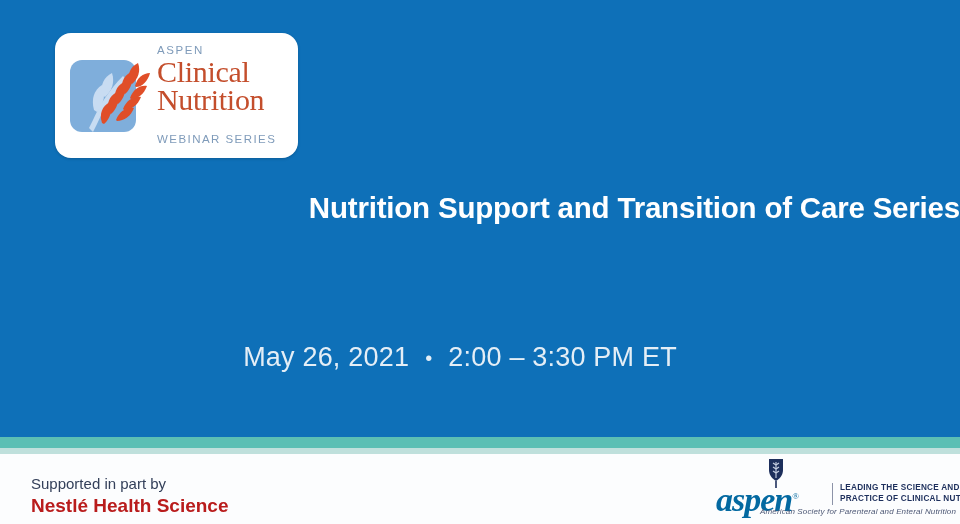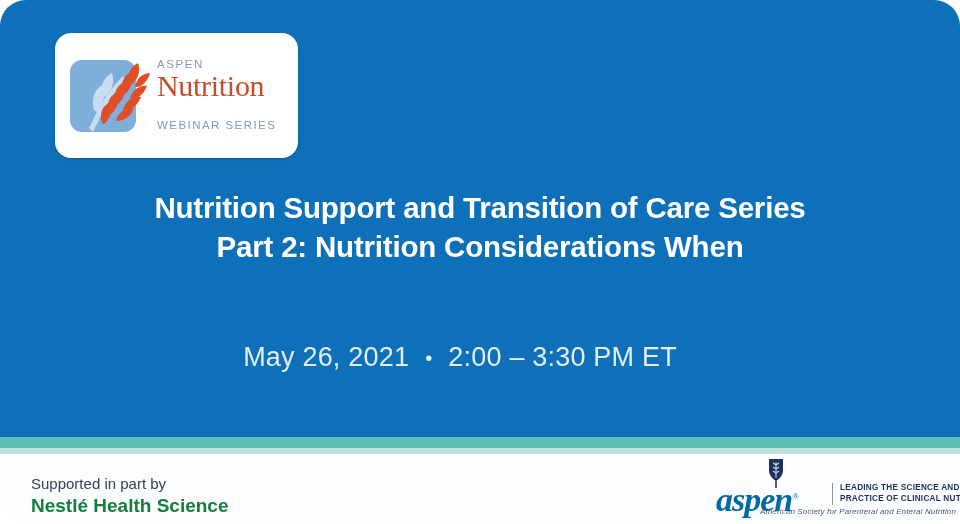--- a/index.html
+++ b/index.html
@@ -13,21 +13,20 @@
     overflow: hidden;
     font-family: "Liberation Sans", sans-serif;
   }
 
   .slide {
     position: relative;
     width: 960px;
     height: 524px;
     background: #ffffff;
     overflow: hidden;
-    border-radius: 26px;
   }
 
   
   .hero {
     position: absolute;
     left: 0;
     top: 0;
     width: 960px;
     height: 437px;
     background: #0E70B8;
@@ -111,21 +110,21 @@
     color: #7F9BBA;
     margin-top: 20px;
   }
 
   
   .title-block {
     position: absolute;
     left: 0;
     top: 188px;
     width: 960px;
-    text-align: center;
+    text-align: right;
   }
   .title-line {
     color: #FFFFFF;
     font-family: "Liberation Sans", sans-serif;
     font-weight: bold;
     font-size: 29.5px;
     line-height: 39px;
     letter-spacing: -0.2px;
     white-space: nowrap;
   }
@@ -159,21 +158,21 @@
   .sponsor-pre {
     font-family: "Liberation Sans", sans-serif;
     font-size: 15px;
     color: #34405A;
     line-height: 19px;
   }
   .sponsor-name {
     font-family: "Liberation Sans", sans-serif;
     font-size: 19px;
     font-weight: bold;
-    color: #15803d;
+    color: #b91c1c;
     line-height: 24px;
     margin-top: 1px;
   }
 
   
   .aspen-lockup {
     position: absolute;
     left: 716px;
     top: 457px;
     width: 232px;
@@ -263,28 +262,28 @@
           <path d="M61 33 C58 24 61 17 69 13 C72 21 69 29 63 34 Z"></path>
           <path d="M47 70 C50 62 57 57 65 58 C62 66 55 71 48 71 Z"></path>
           <path d="M54 59 C57 51 64 46 72 47 C69 55 62 60 55 60 Z"></path>
           <path d="M61 48 C64 40 70 35 78 36 C75 44 69 49 62 49 Z"></path>
           <path d="M66 36 C68 28 74 23 81 23 C79 31 73 37 67 37 Z"></path>
         </g>
       </svg>
     </div>
     <div class="logo-text">
       <div class="logo-aspen">ASPEN</div>
+      <div class="logo-clinical">Clinical</div>
       <div class="logo-nutrition">Nutrition</div>
       <div class="logo-series">WEBINAR SERIES</div>
     </div>
   </div>
 
   <div class="title-block">
     <div class="title-line">Nutrition Support and Transition of Care Series</div>
-    <div class="title-line">Part 2: Nutrition Considerations When</div>
   </div>
 
   <div class="datetime">
     <span>May 26, 2021</span><span class="dt-sep">•</span><span>2:00 – 3:30 PM ET</span>
   </div>
 
   <div class="sponsor">
     <div class="sponsor-pre">Supported in part by</div>
     <div class="sponsor-name">Nestlé Health Science</div>
   </div>

